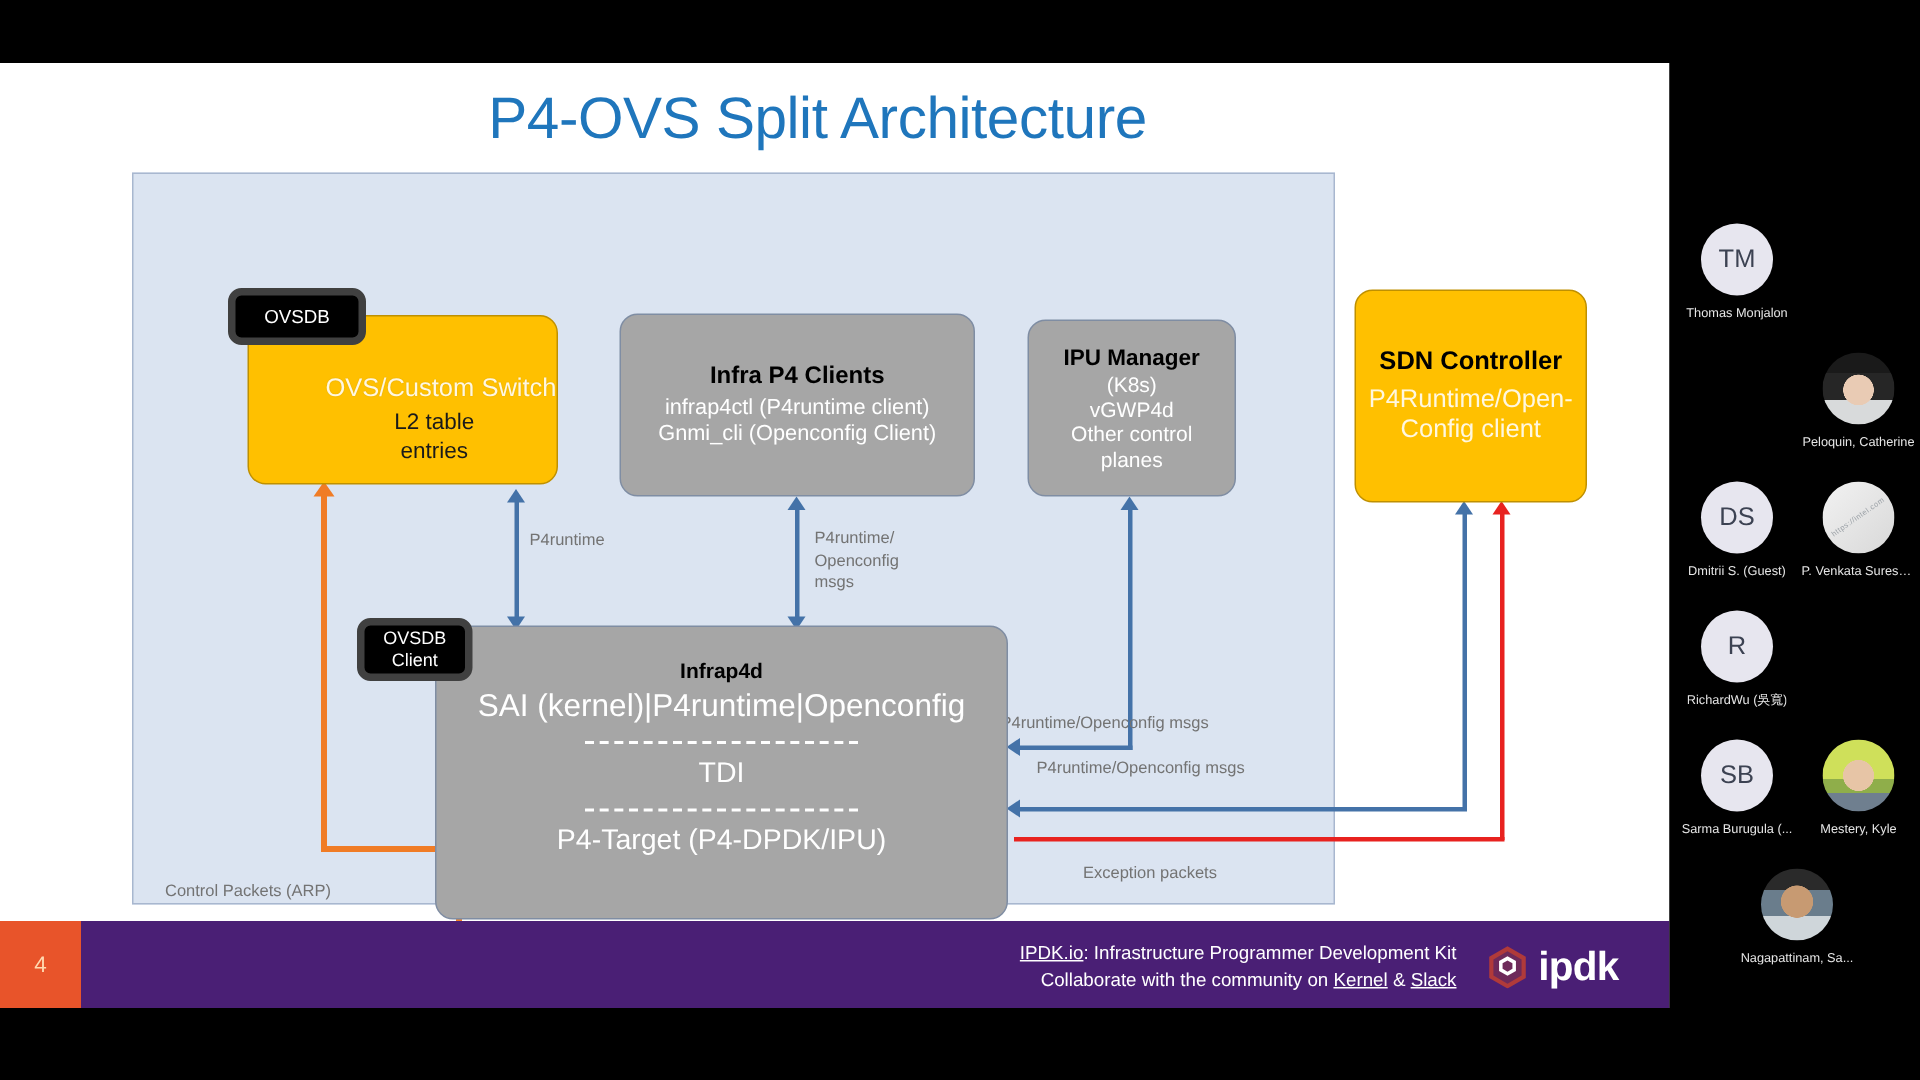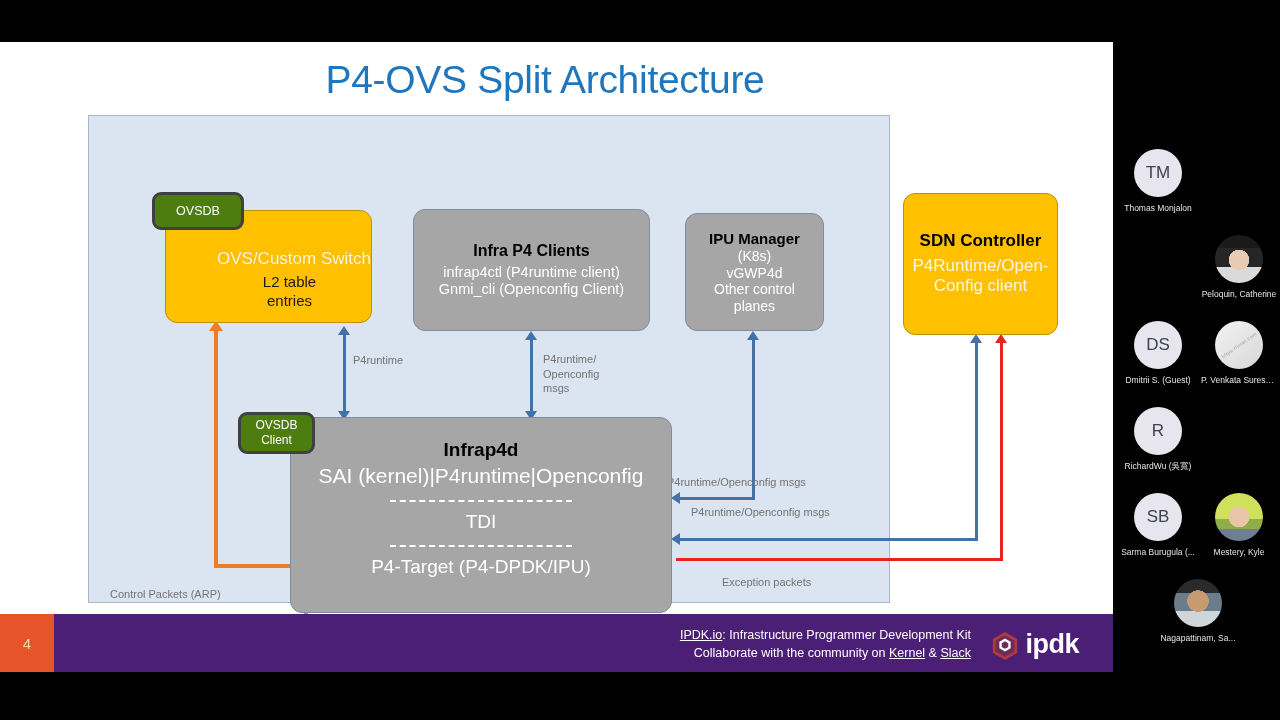--- a/index.html
+++ b/index.html
@@ -43,21 +43,21 @@
     border-radius: 12px;
     display: flex; flex-direction: column;
     align-items: center; justify-content: center;
     text-align: center;
     line-height: 1.18;
   }
   .box .hd { font-weight: bold; }
 
   .grey  { background: #a6a6a6; border: 1px solid #7f8da3; color: #ffffff; }
   .amber { background: #ffc000; border: 1px solid #bf9000; }
-  .green { background: #4d7c0f; border: 3px solid #404040; color: #ffffff; border-radius: 9px; align-items: center; }
+  .green { background: #000000; border: 5px solid #404040; color: #ffffff; border-radius: 9px; align-items: center; }
 
   
   #ovs-switch {
     left: 165px; top: 168px; width: 207px; height: 113px;
     align-items: flex-start; justify-content: flex-start;
   }
   #ovs-switch .t1 {
     width: 100%; text-align: right; color: #fff7e0;
     font-size: 17px; margin-top: 38px; text-shadow: 0 0 1px rgba(0,0,0,.15);
   }
@@ -96,21 +96,21 @@
   }
   #sdn-controller .hd { color: #000; font-size: 17px; margin-bottom: 4px; }
   #sdn-controller .sub { color: #fff7e0; }
 
   
   #infrap4d {
     left: 290px; top: 375px; width: 382px; height: 196px;
     flex-direction: column; justify-content: flex-start;
     padding-top: 21px;
   }
-  #infrap4d .hd { font-size: 19px; color: #000; }
+  #infrap4d .hd { font-size: 14px; color: #000; }
   #infrap4d .row { font-size: 21px; color: #ffffff; margin-top: 3px; }
   #infrap4d .dash {
     width: 182px; height: 0;
     border-top: 2px dashed #ffffff;
     margin: 11px 0 9px 0;
   }
   #infrap4d .big { font-size: 19px; color: #ffffff; }
 
   
   .ln { position: absolute; }
@@ -146,21 +146,21 @@
     display: flex; align-items: center; justify-content: center;
     color: #ffd9b0; font-size: 15px;
   }
   #footer-text {
     position: absolute; right: 142px; top: 12px;
     text-align: right; color: #ffffff; font-size: 12.5px; line-height: 1.45;
   }
   #footer-text u { text-decoration: underline; }
   #ipdk-logo {
     position: absolute; right: 34px; top: 15px;
-    display: flex; align-items: center; gap: 5px;
+    display: flex; gap: 5px;
   }
   #ipdk-logo .word { color: #ffffff; font-size: 27px; font-weight: 700; letter-spacing: -0.5px; }
 
   
   #rail {
     position: absolute; left: 1113px; top: 0;
     width: 167px; height: 720px; background: #000;
   }
   .tile {
     position: absolute; width: 76px; height: 80px;

